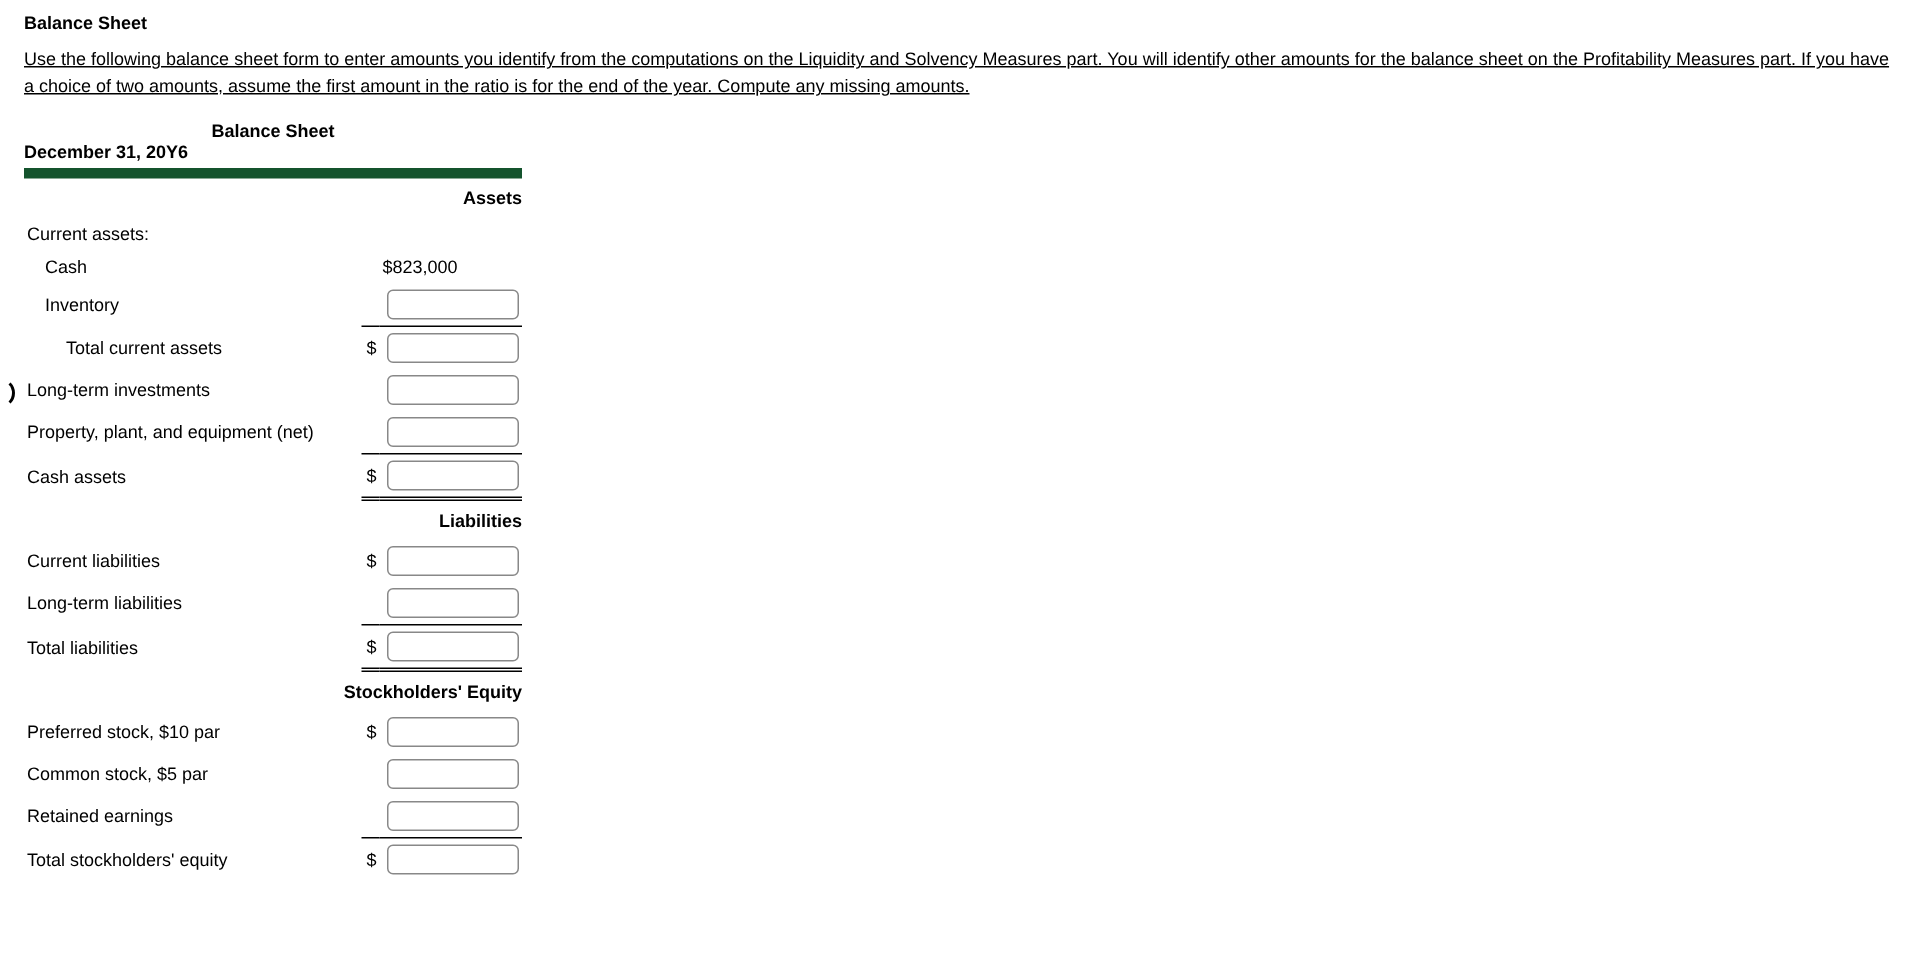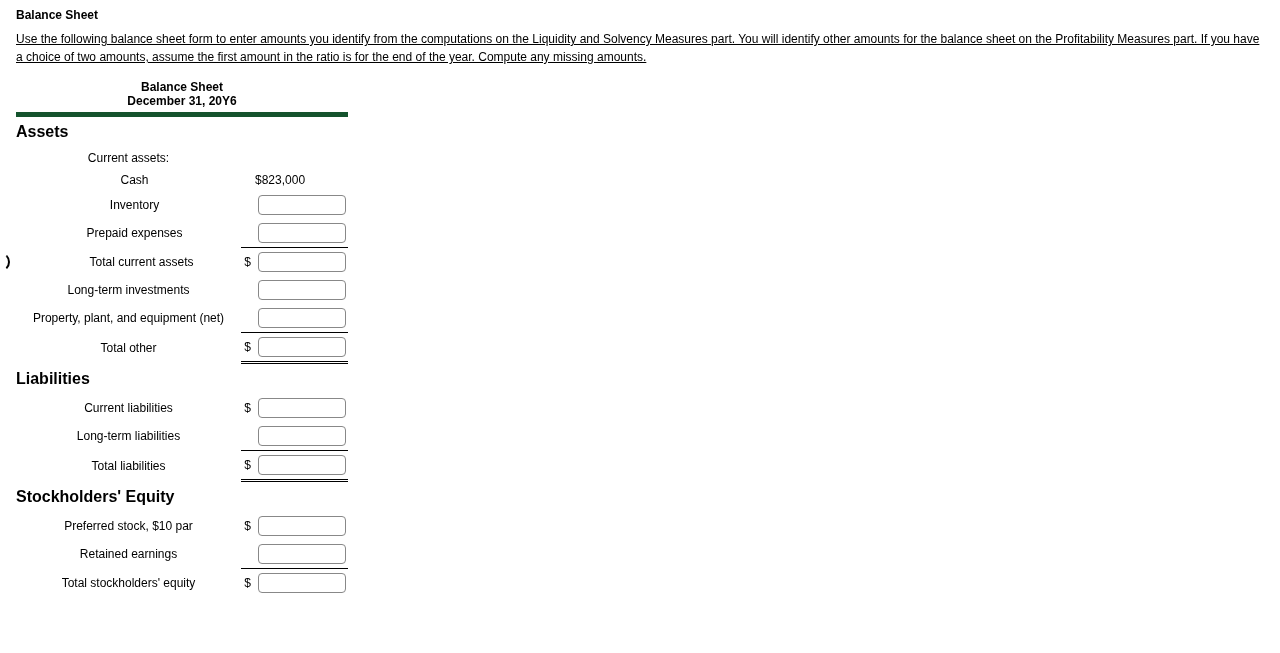--- a/index.html
+++ b/index.html
@@ -30,41 +30,39 @@
     .sheet-area {
       width: 332px;
       margin-left: 0;
     }
     .sheet-title {
       text-align: center;
       font-weight: bold;
       font-size: 12px;
     }
     .sheet-date {
-      text-align: center;
       font-weight: bold;
       font-size: 12px;
       padding-bottom: 4px;
-      border-bottom: 5px solid #14532d;
+      border-bottom: 7px solid #14532d;
     }
     .section-heading {
-      text-align: left;
-      font-weight: bold;
-      font-size: 16px;
+      text-align: right;
+      font-weight: bold;
+      font-size: 12px;
       padding: 6px 0;
     }
     table {
       border-collapse: collapse;
       width: 100%;
     }
     td {
       padding: 4px 2px;
       vertical-align: middle;
       font-size: 12px;
-      text-align: center;
     }
     td.label {
       width: 225px;
       white-space: nowrap;
     }
     td.label.sub {
       padding-left: 14px;
     }
     td.label.subsub {
       padding-left: 28px;
@@ -141,42 +139,37 @@
       <td class="sym"></td>
       <td class="val">
             <div class="static-val">$823,000</div>
           </td>
     </tr>
     <tr>
       <td class="label sub">Inventory</td>
       <td class="sym"></td>
       <td class="val"><input class="amount" type="text" style=""></td>
     </tr>
-    <tr>
-      <td class="label sub">Prepaid expenses</td>
-      <td class="sym"></td>
-      <td class="val"><input class="amount" type="text" style=""></td>
-    </tr>
     <tr class="subtotal-top">
       <td class="label subsub">Total current assets</td>
       <td class="sym">$</td>
       <td class="val"><input class="amount" type="text" style=""></td>
     </tr>
     <tr>
       <td class="label">Long-term investments</td>
       <td class="sym"></td>
       <td class="val"><input class="amount" type="text" style=""></td>
     </tr>
     <tr>
       <td class="label">Property, plant, and equipment (net)</td>
       <td class="sym"></td>
       <td class="val"><input class="amount" type="text" style=""></td>
     </tr>
     <tr class="grand-total">
-      <td class="label">Total other</td>
+      <td class="label">Cash assets</td>
       <td class="sym">$</td>
       <td class="val"><input class="amount" type="text" style=""></td>
     </tr>
   </tbody>
     </table>
 
   <div class="section-heading">Liabilities</div>
 
   <table>
     <tbody>
@@ -201,20 +194,25 @@
   <div class="section-heading">Stockholders' Equity</div>
 
   <table>
     <tbody>
         <tr>
       <td class="label">Preferred stock, $10 par</td>
       <td class="sym">$</td>
       <td class="val"><input class="amount" type="text" style=""></td>
     </tr>
     <tr>
+      <td class="label">Common stock, $5 par</td>
+      <td class="sym"></td>
+      <td class="val"><input class="amount" type="text" style=""></td>
+    </tr>
+    <tr>
       <td class="label">Retained earnings</td>
       <td class="sym"></td>
       <td class="val"><input class="amount" type="text" style=""></td>
     </tr>
     <tr class="subtotal-top">
       <td class="label">Total stockholders' equity</td>
       <td class="sym">$</td>
       <td class="val"><input class="amount" type="text" style=""></td>
     </tr>
 

